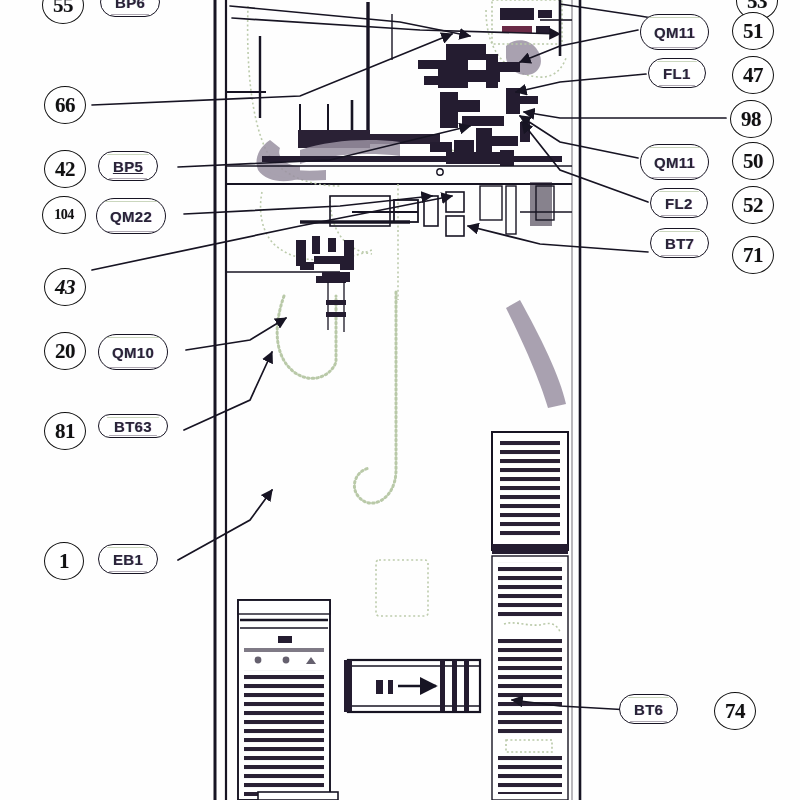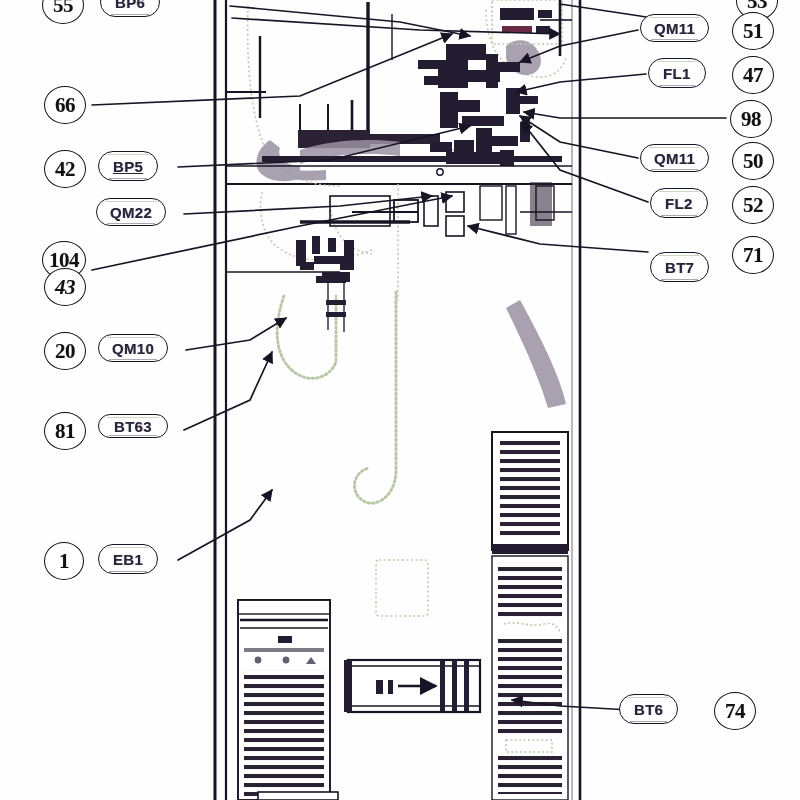--- a/index.html
+++ b/index.html
@@ -25,21 +25,21 @@
     border-radius: 50%;
     background: #ffffff;
     font-family: "Liberation Serif", serif;
     font-weight: bold;
     color: #111;
     letter-spacing: -0.5px;
     z-index: 40;
   }
   .callout.w1 { width: 40px; height: 38px; font-size: 21px; }
   .callout.w2 { width: 42px; height: 38px; font-size: 21px; }
-  .callout.w3 { width: 44px; height: 38px; font-size: 21px; margin-top: 45px; }
+  .callout.w3 { width: 44px; height: 38px; font-size: 14px; }
 
   
   .pill {
     position: absolute;
     display: flex; align-items: center; justify-content: center;
     border: 1.8px solid #171423;
     border-radius: 999px;
     background: #ffffff;
     font-family: "Liberation Sans", sans-serif;
     font-weight: bold;
@@ -58,21 +58,21 @@
   .pill::after {
     content: "";
     position: absolute; left: 10px; right: 10px; bottom: 1px;
     height: 1.5px; background: #6b5f72; opacity: .55;
     border-radius: 2px;
   }
   .pill span { position: relative; z-index: 2; }
 
   .pill.sm { height: 30px; padding: 0 14px; }
   .pill.md { height: 24px; padding: 0 15px; }
-  .pill.lg { height: 28px; padding: 0 13px; }
+  .pill.lg { height: 36px; padding: 0 13px; }
 
   
   .pill span { text-shadow: 0.6px 0 rgba(120,40,160,.30), -0.6px 0 rgba(40,130,90,.26); }
   .callout  { text-shadow: 0.5px 0 rgba(110,50,150,.18), -0.5px 0 rgba(50,120,80,.14); }
 </style>
 </head>
 <body>
 
 <div id="stage">
 
@@ -318,21 +318,21 @@
       </div>
       <div class="pill sm" style="left: 648px; top: 58px;">
         <span>FL1</span>
       </div>
       <div class="pill lg" style="left: 640px; top: 144px;">
         <span>QM11</span>
       </div>
       <div class="pill sm" style="left: 650px; top: 188px;">
         <span>FL2</span>
       </div>
-      <div class="pill sm" style="left: 650px; top: 252px; align-items: center;">
+      <div class="pill sm" style="left: 650px; top: 228px; align-items: center;">
         <span>BT7</span>
       </div>
       <div class="pill sm" style="left: 619px; top: 694px; justify-content: center;">
         <span>BT6</span>
       </div>
     </div>
 
 </div>
 
 </body></html>

